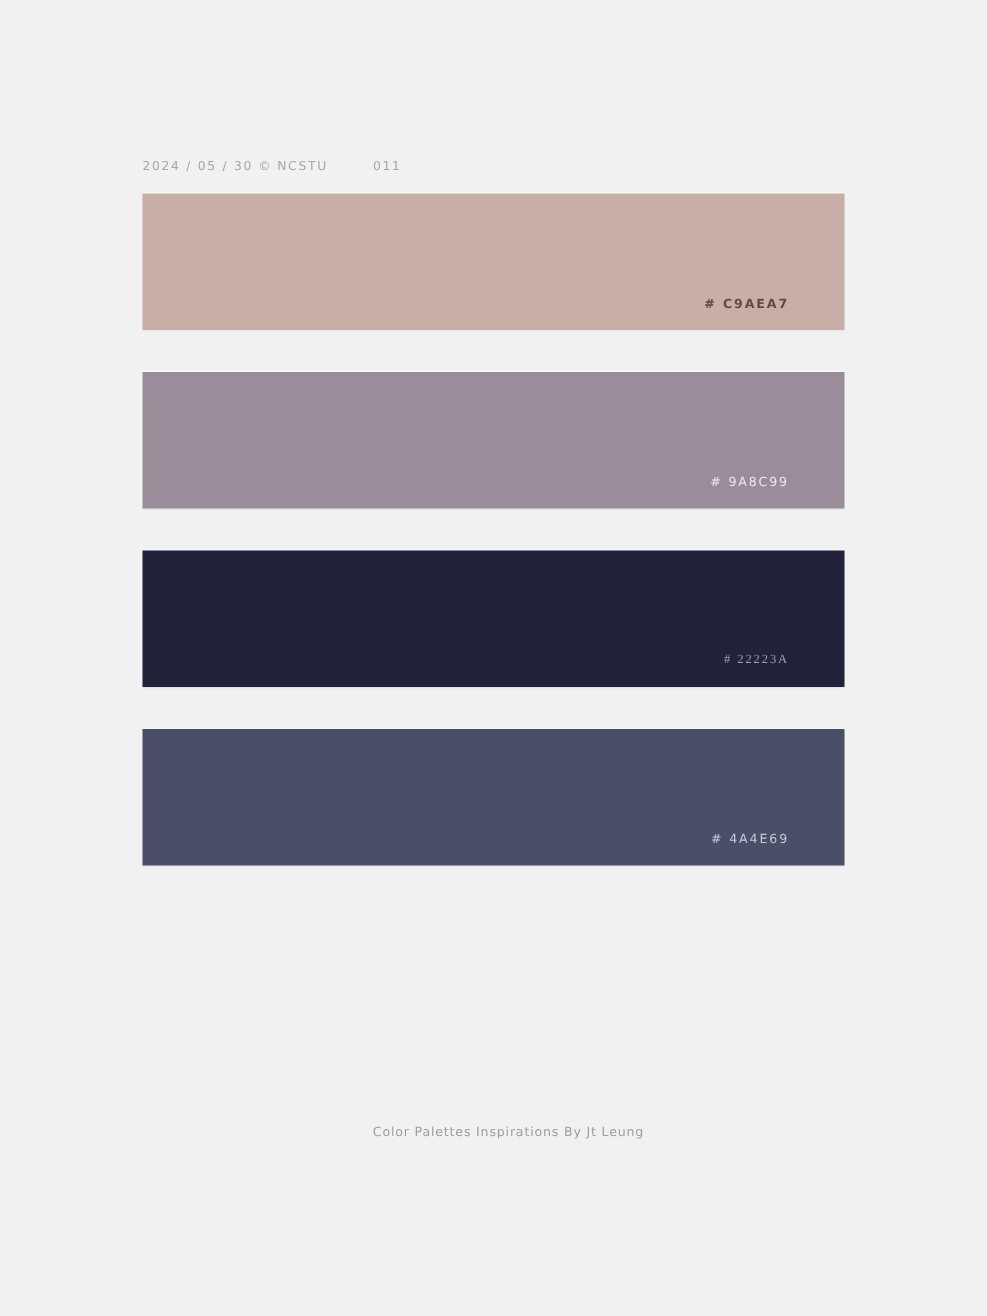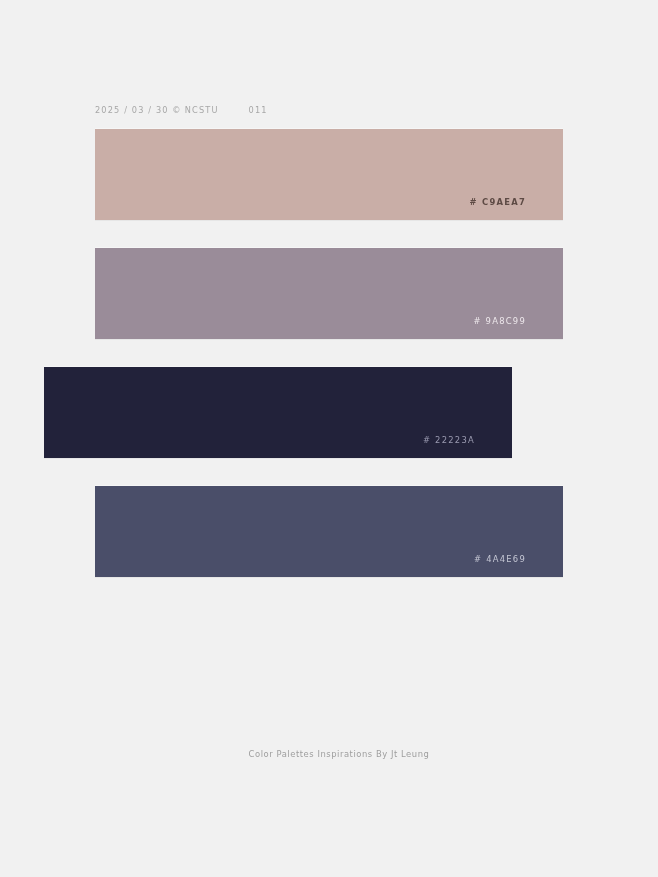--- a/index.html
+++ b/index.html
@@ -69,21 +69,21 @@
     font-size: 8.4px;
     letter-spacing: 1.25px;
     white-space: nowrap;
     line-height: 12px;
   }
 
   
   .row-0 { margin-left: 95px; }
   .row-1 { margin-left: 95px; }
   .row-2 { margin-left: 95px; }
-  .row-3 { margin-left: 44px; }
+  .row-3 { margin-left: 95px; font-family: Liberation Serif, serif; }
   .row-4 { margin-left: 95px; }
 
   
   .footer {
     position: absolute;
     left: 0;
     top: 747px;
     width: 658px;
     text-align: center;
     font-size: 8.4px;
@@ -92,21 +92,21 @@
     line-height: 14px;
     padding-left: 10px;
   }
 </style>
 </head>
 <body style="background: rgb(241, 241, 241);">
 
 <div class="page">
 
   <div class="meta" style="color: rgb(167, 167, 167);">
-    <span>2025 / 03 / 30</span><span class="copy">&nbsp;©&nbsp;</span><span>NCSTU</span><span class="num">011</span>
+    <span>2024 / 05 / 30</span><span class="copy">&nbsp;©&nbsp;</span><span>NCSTU</span><span class="num">011</span>
   </div>
 
   <div class="stack">
 
 
     <div class="swatch row-1">
       <div class="fill" style="background-color: rgb(201, 174, 167);"></div>
       <div class="hex" style="color: rgb(94, 75, 69); font-weight: bold;"># C9AEA7</div>
     </div>
 

